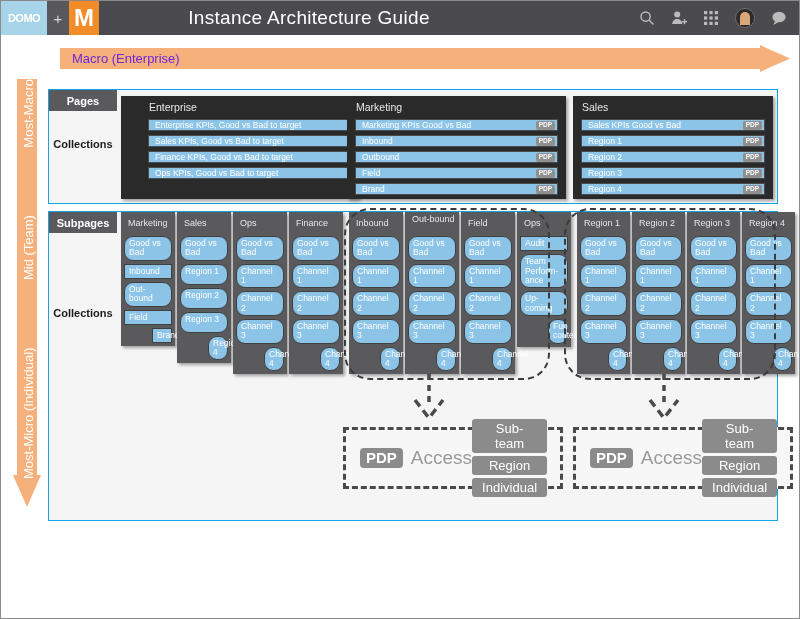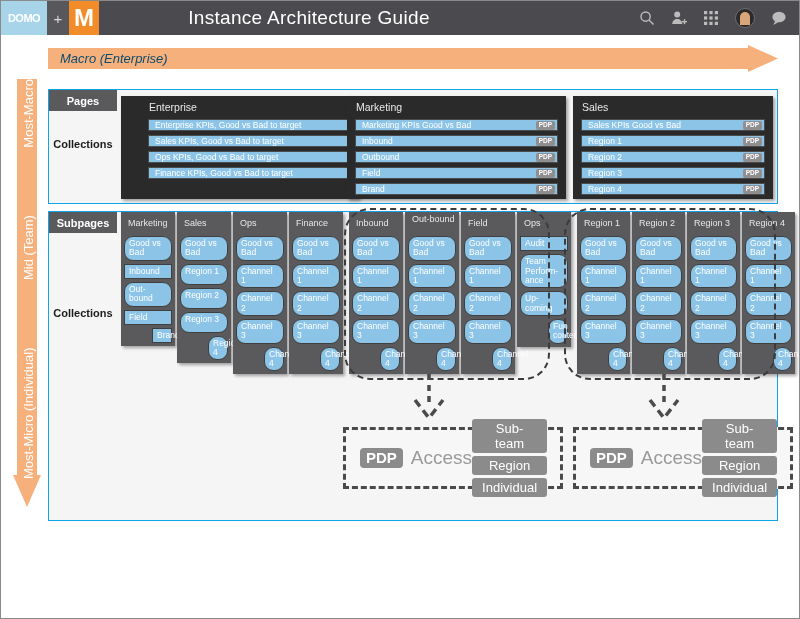--- a/index.html
+++ b/index.html
@@ -52,23 +52,22 @@
     background:#2b2b2b;overflow:hidden;position:relative;
     border:1px solid #6d6d6d;
   }
   .avatar:after{
     content:"";position:absolute;left:4px;top:3px;width:10px;height:13px;
     border-radius:5px 5px 0 0;background:#d9a579;
   }
 
   
   .macro-arrow{
-    position:absolute;left:47px;top:44px;width:730px;height:27px;
-    color:#0c4a6e;
-    font-style:italic;
+    position:absolute;left:59px;top:44px;width:730px;height:27px;
+    color:#6d28d9;
   }
   .macro-body{
     position:absolute;left:0;top:3px;width:702px;height:21px;
     background:#f5b07c;
     display:flex;align-items:center;justify-content:space-between;
     padding:0 12px;box-sizing:border-box;
     font-size:13px;
   }
   .macro-head{
     position:absolute;right:0;top:0;width:30px;height:27px;
@@ -279,24 +278,24 @@
         <div class="pg-group" style="left: 72px; width: 219px; padding-left: 19px;">
           <div class="pg-title">Enterprise</div>
           <div class="pg-list">
             <div class="pg-item">
               <span class="lbl">Enterprise  KPIs, Good vs Bad  to target</span>
             </div>
             <div class="pg-item">
               <span class="lbl">Sales KPIs, Good vs Bad  to target</span>
             </div>
             <div class="pg-item">
+              <span class="lbl">Finance  KPIs, Good vs Bad  to target</span>
+            </div>
+            <div class="pg-item">
               <span class="lbl">Ops KPIs, Good  vs Bad  to target</span>
-            </div>
-            <div class="pg-item">
-              <span class="lbl">Finance  KPIs, Good vs Bad  to target</span>
             </div>
           </div>
         </div>
         <div class="pg-group" style="left: 298px; width: 219px;">
           <div class="pg-title">Marketing</div>
           <div class="pg-list">
             <div class="pg-item">
               <span class="lbl">Marketing KPIs Good vs Bad</span>
               <span class="pdp-tag">PDP</span>
             </div>

